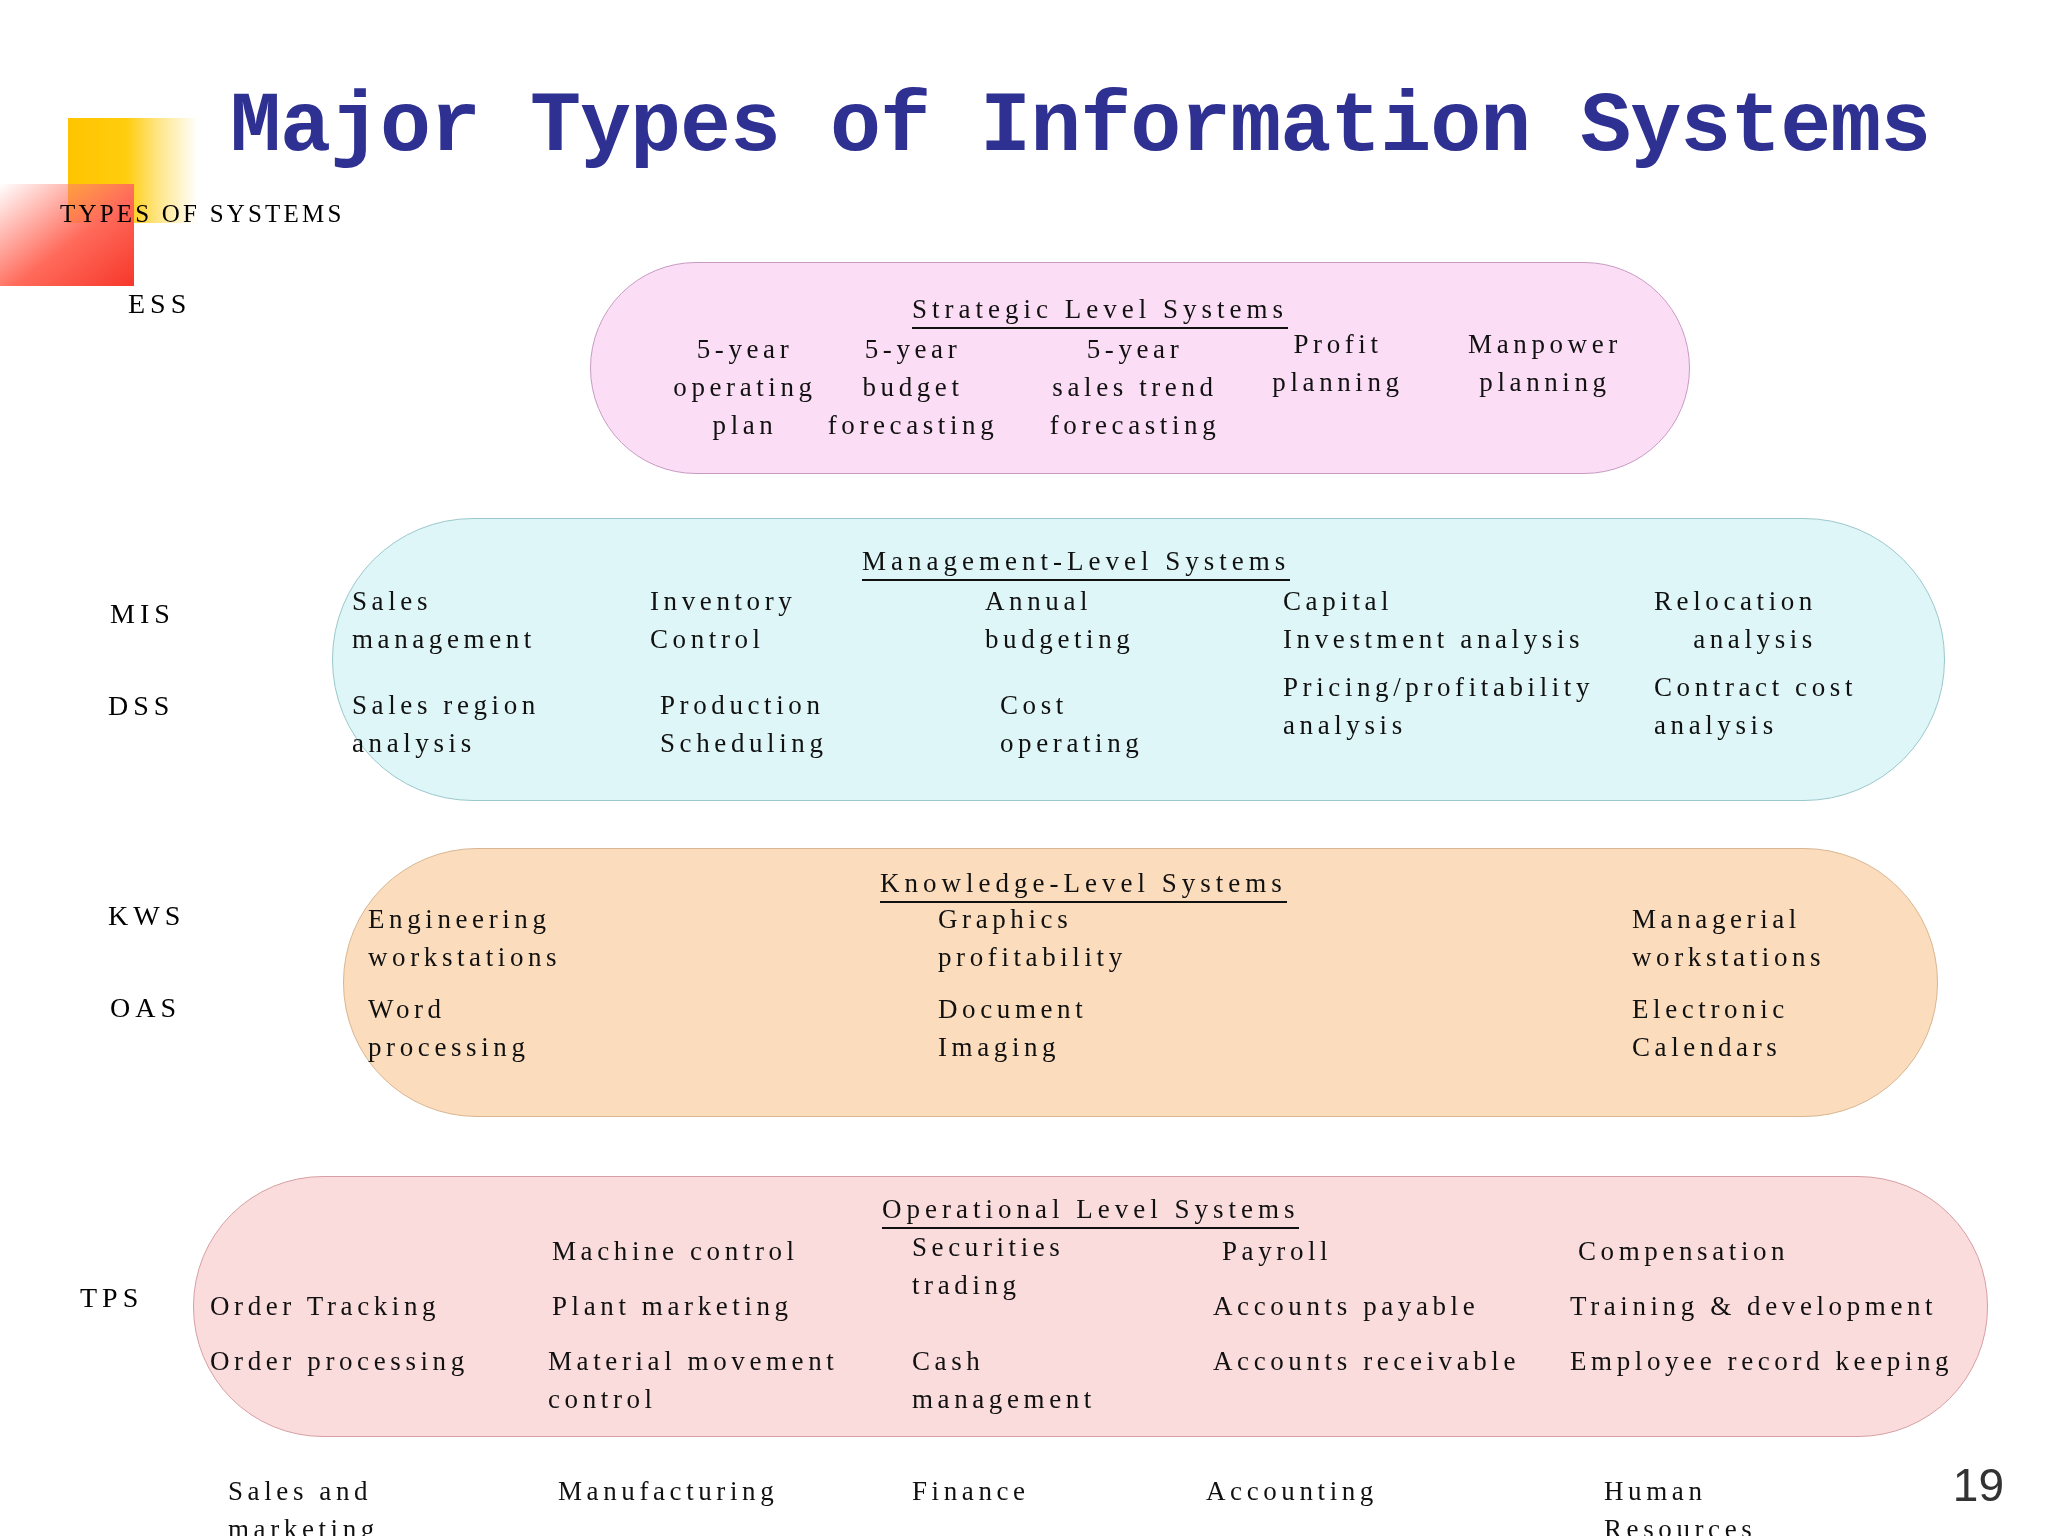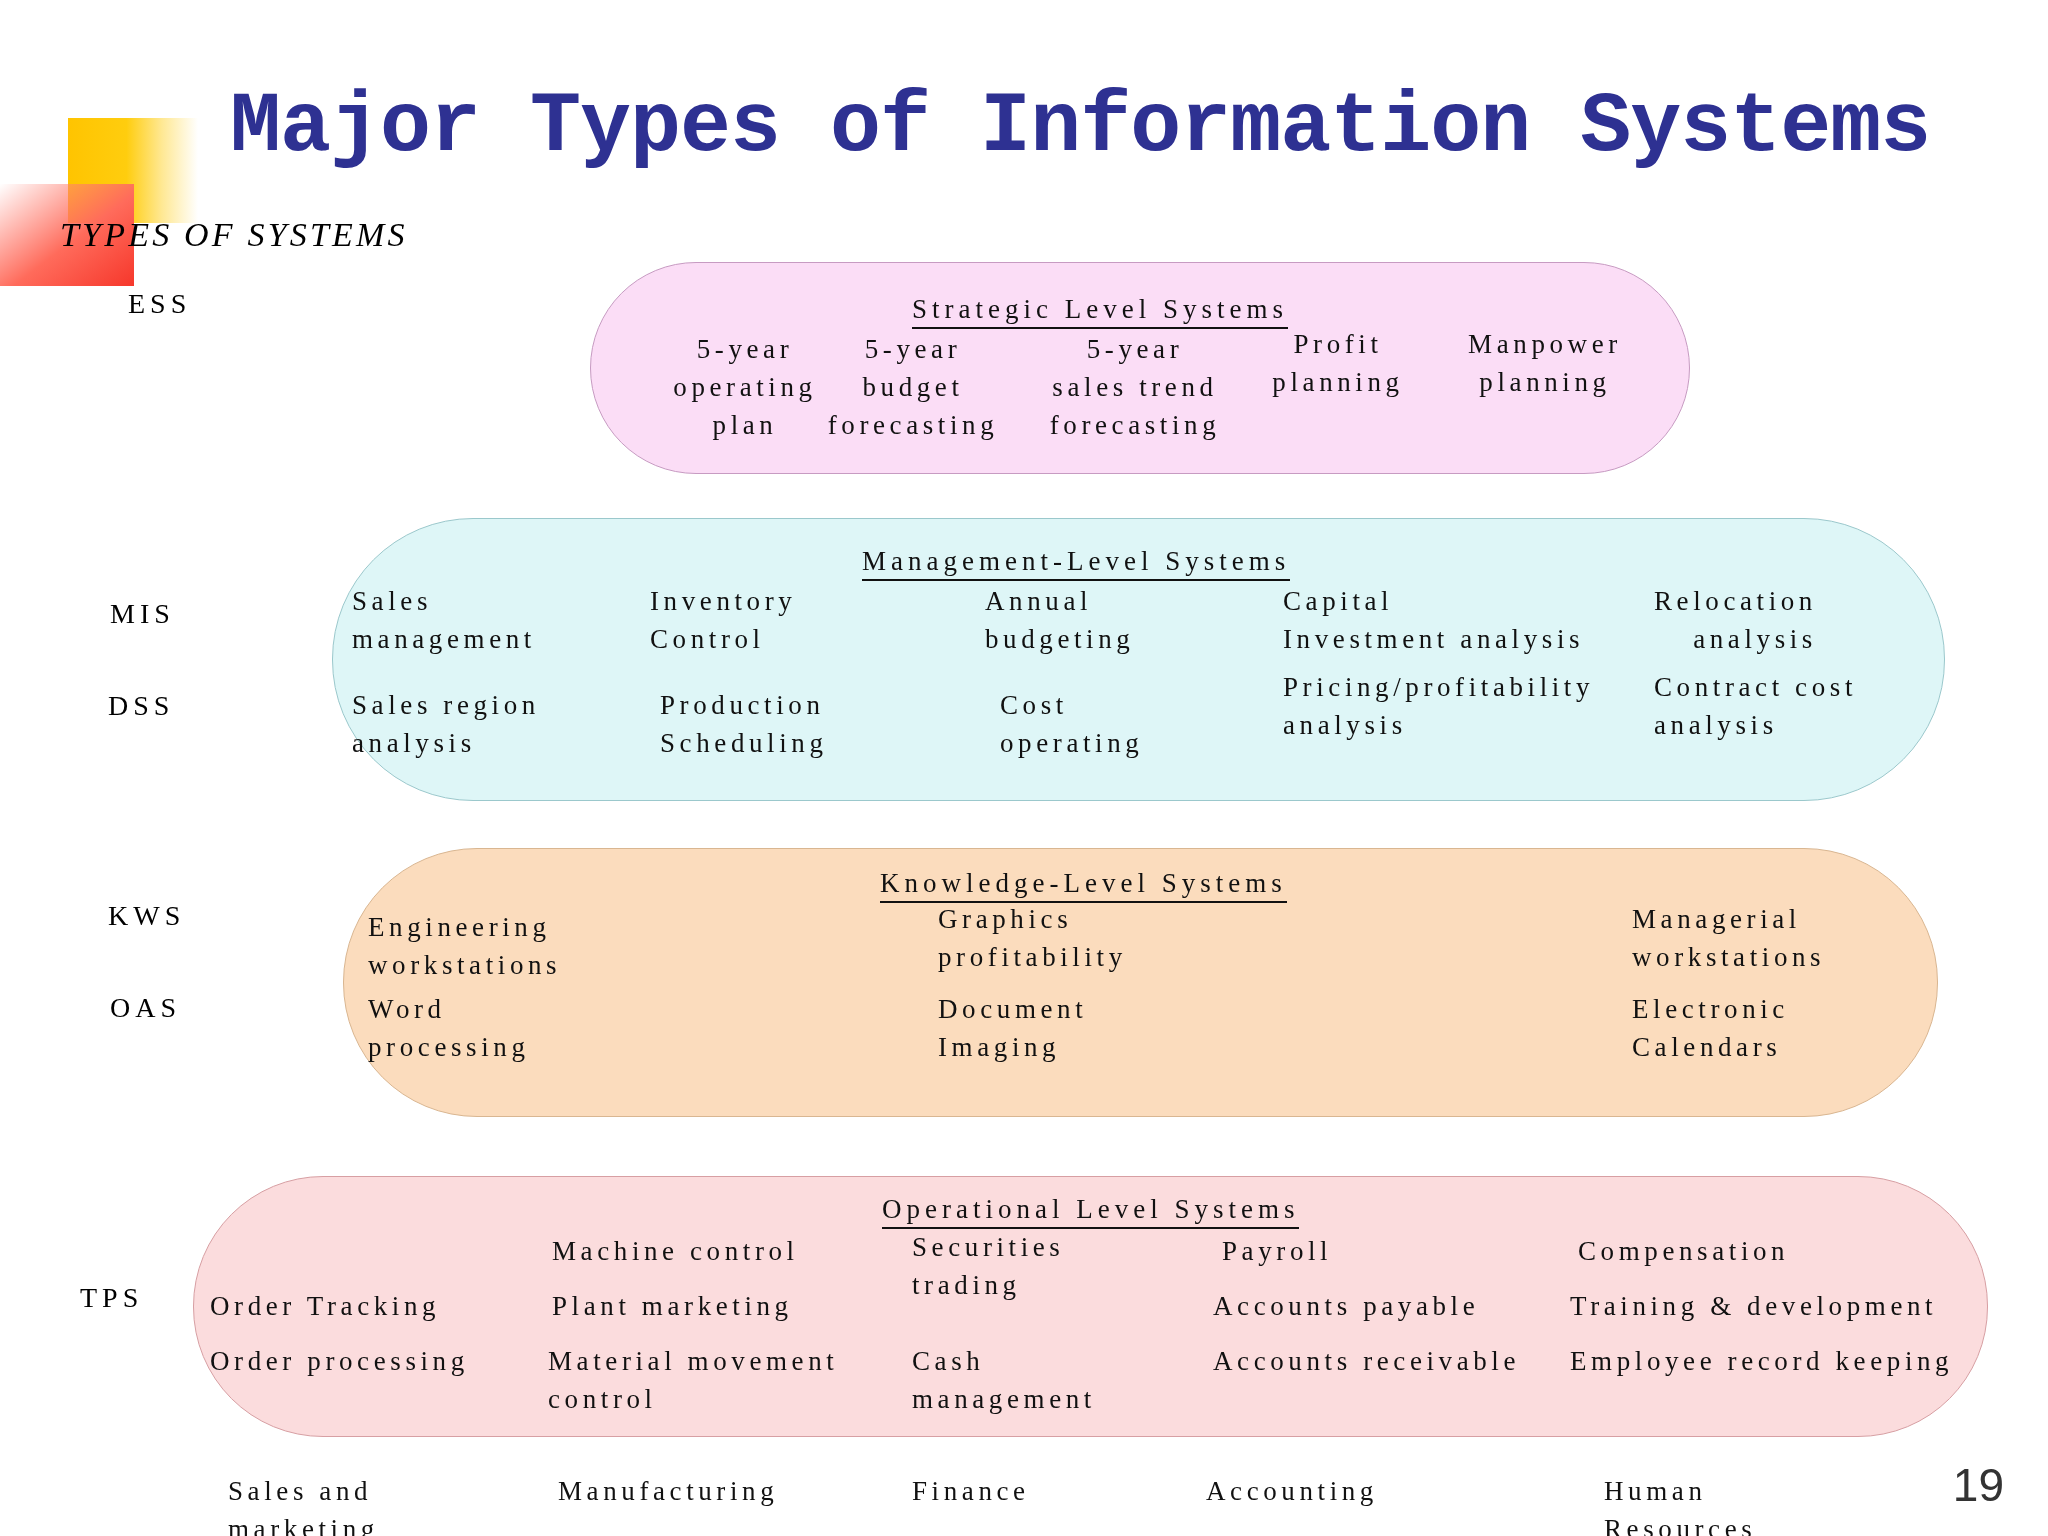--- a/index.html
+++ b/index.html
@@ -45,27 +45,26 @@
     line-height: 92px;
     color: #2E3192;
     letter-spacing: -1px;
     white-space: nowrap;
   }
 
   
   .types-label {
     position: absolute;
     left: 60px;
-    top: 216px;
-    font-size: 34px;
+    top: 200px;
+    font-size: 25px;
     letter-spacing: 3.2px;
     color: #000000;
     white-space: nowrap;
     font-weight: normal;
-    font-style: italic;
   }
 
   
   .sys-label {
     position: absolute;
     font-size: 28px;
     letter-spacing: 5px;
     color: #000000;
     white-space: nowrap;
   }
@@ -207,21 +206,21 @@
 <div class="cell" style="left:1000px; top:686px;">Cost
 operating</div>
 <div class="cell" style="left:1283px; top:668px;">Pricing/profitability
 analysis</div>
 <div class="cell" style="left:1654px; top:668px;">Contract cost
 analysis</div>
 
 <div class="band band-kws"></div>
 <div class="band-heading" style="left:880px; top:868px;">Knowledge-Level Systems</div>
 
-<div class="cell" style="left:368px; top:900px;margin-top:8px;">Engineering
+<div class="cell" style="left:368px; top:900px;">Engineering
 workstations</div>
 <div class="cell" style="left:938px; top:900px;">Graphics
 profitability</div>
 <div class="cell" style="left:1632px; top:900px;">Managerial
 workstations</div>
 
 <div class="cell" style="left:368px; top:990px;">Word
 processing</div>
 <div class="cell" style="left:938px; top:990px;">Document
 Imaging</div>

